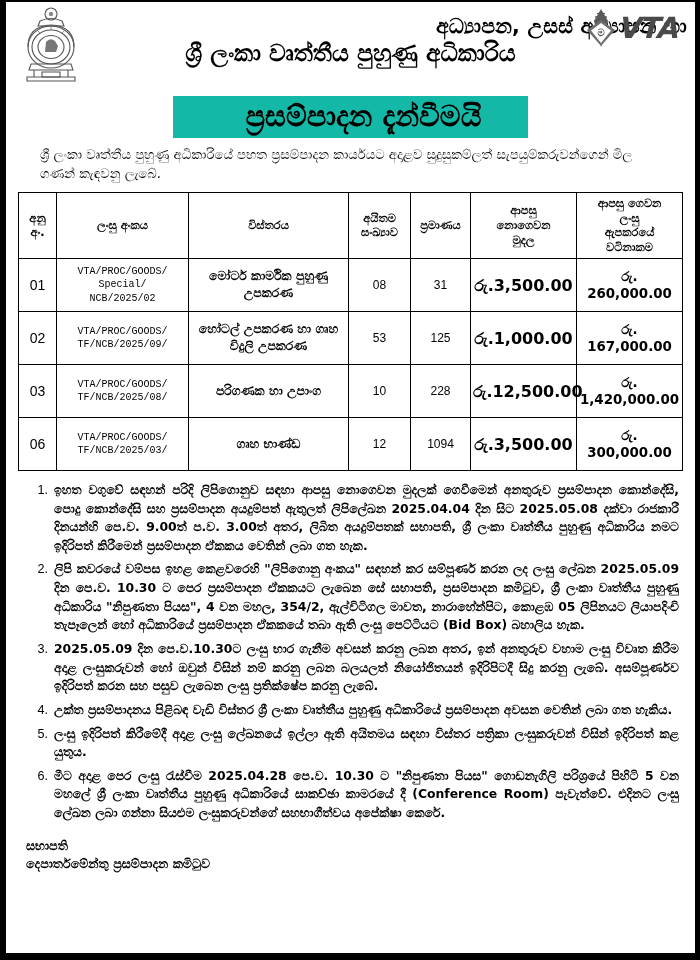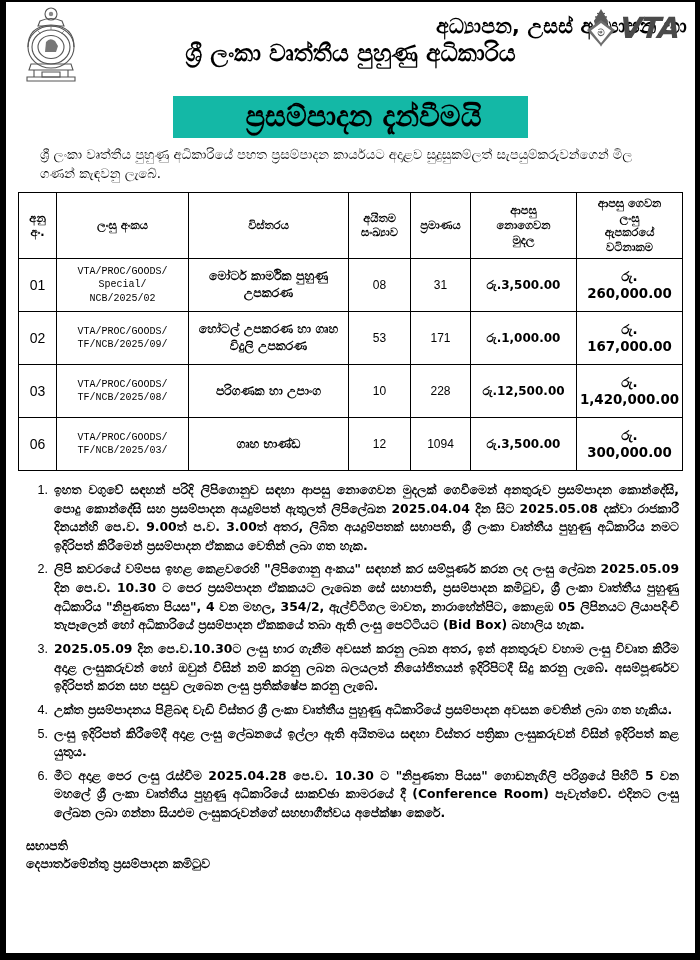--- a/index.html
+++ b/index.html
@@ -131,21 +131,21 @@
   .c-desc { width: 160px; }
   .c-items{ width: 62px; }
   .c-qty  { width: 60px; }
   .c-fee  { width: 106px; }
   .c-val  { width: 106px; }
 
   .cell-no   { font-size: 14px; font-family: "Liberation Sans", sans-serif; margin-top: 47px; }
   .cell-ref  { font-size: 10px; font-family: Liberation Mono, monospace; line-height: 1.35; }
   .cell-desc { font-size: 12.4px; font-weight: bold; line-height: 1.35; margin-left: 41px; }
   .cell-num  { font-size: 12px; font-family: "Liberation Sans", sans-serif; }
-  .cell-fee  { font-size: 12px; font-weight: bold; white-space: nowrap; }
+  .cell-fee  { font-size: 16px; font-weight: bold; white-space: nowrap; }
   .cell-val  { font-size: 13.4px; font-weight: bold; line-height: 1.3; }
   .cell-val .rs { font-weight: bold; }
 
   
   .clauses {
     margin: 10px 8px 0 12px;
   }
   .clause {
     display: flex;
     align-items: flex-start;
@@ -263,21 +263,21 @@
             <td class="cell-num">08</td>
             <td class="cell-num">31</td>
             <td class="cell-fee">රු.3,500.00</td>
             <td class="cell-val"><span class="rs">රු.</span><br><span>260,000.00</span></td>
           </tr>
           <tr>
             <td class="cell-no">02</td>
             <td class="cell-ref">VTA/PROC/GOODS/<br>TF/NCB/2025/09/</td>
             <td class="cell-desc">හෝටල් උපකරණ හා ගෘහ විදුලි උපකරණ</td>
             <td class="cell-num">53</td>
-            <td class="cell-num">171</td>
+            <td class="cell-num">125</td>
             <td class="cell-fee">රු.1,000.00</td>
             <td class="cell-val"><span class="rs">රු.</span><br><span>167,000.00</span></td>
           </tr>
           <tr>
             <td class="cell-no">03</td>
             <td class="cell-ref">VTA/PROC/GOODS/<br>TF/NCB/2025/08/</td>
             <td class="cell-desc">පරිගණක හා උපාංග</td>
             <td class="cell-num">10</td>
             <td class="cell-num">228</td>
             <td class="cell-fee">රු.12,500.00</td>

